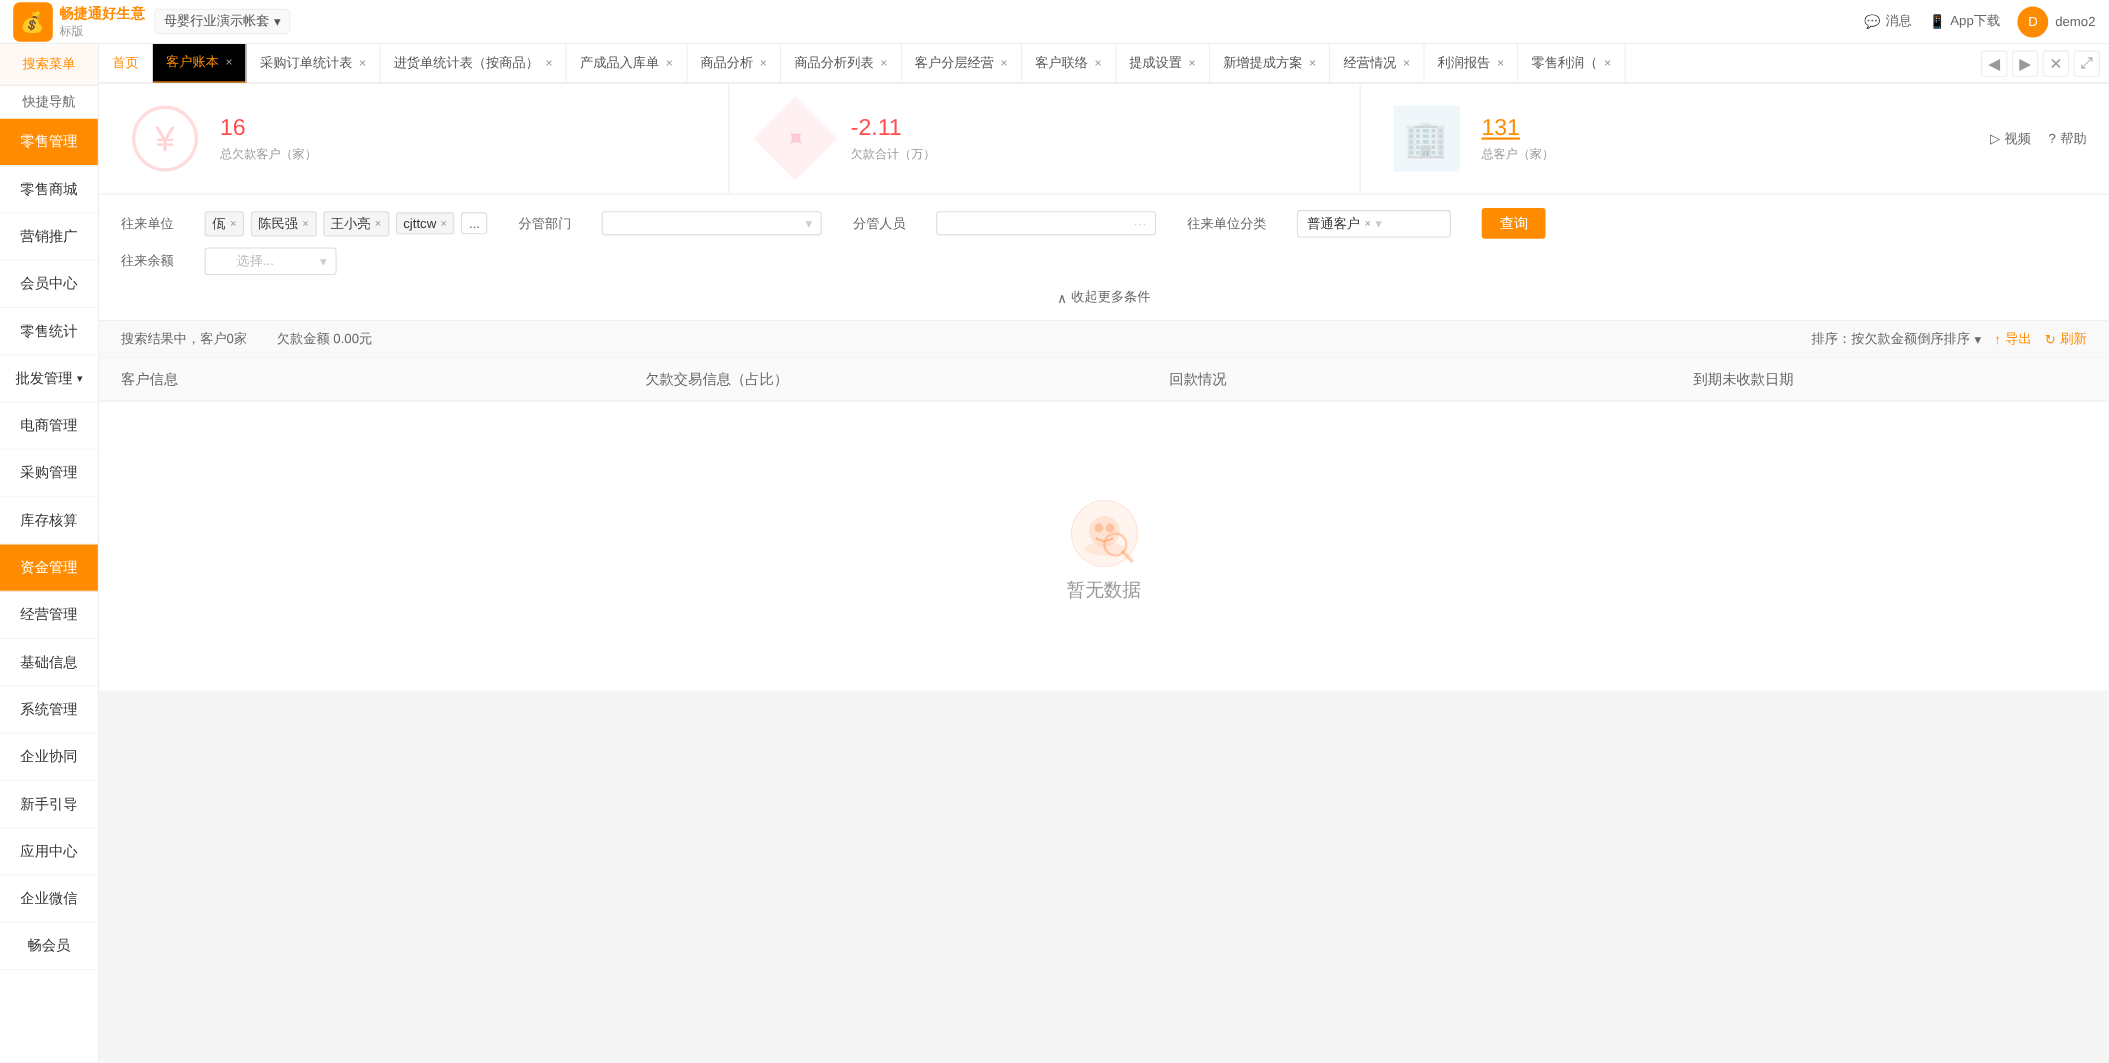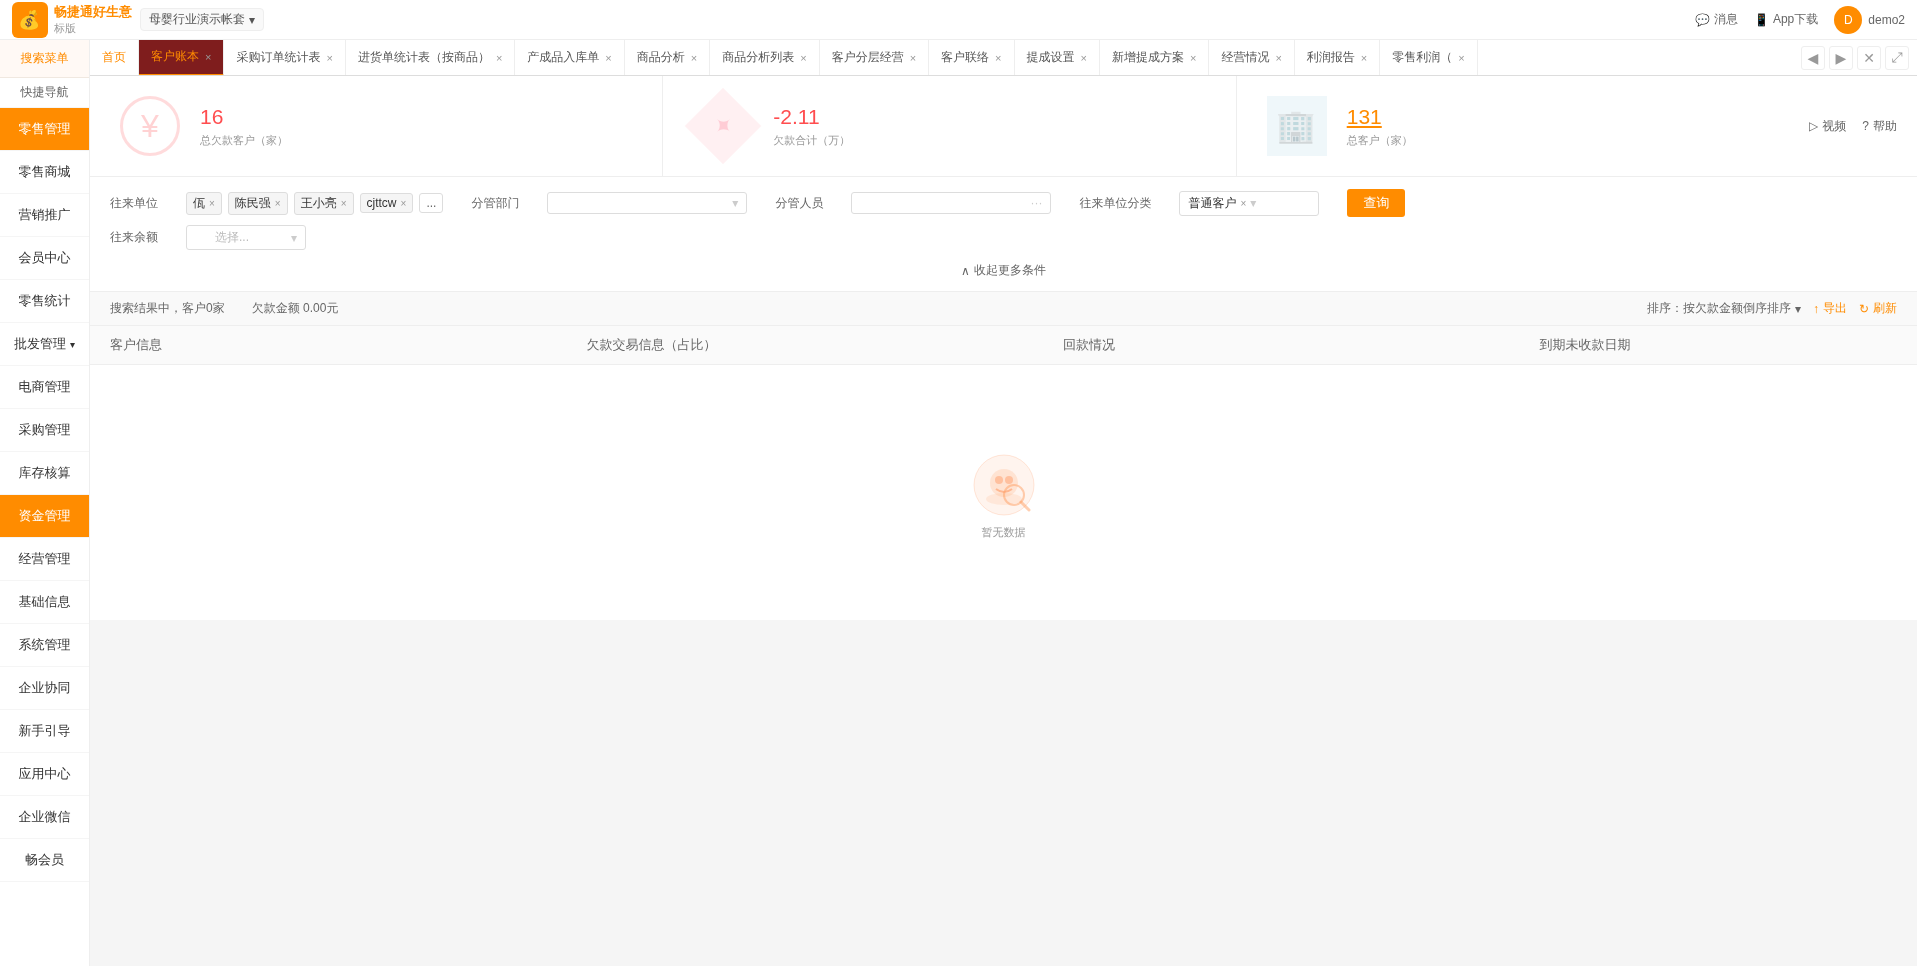--- a/index.html
+++ b/index.html
@@ -24,21 +24,21 @@
     .sidebar-item { padding: 12px 8px; font-size: 13px; color: #333; text-align: center; cursor: pointer; border-bottom: 1px solid #f5f5f5; }
     .sidebar-item.active { background: #ff8c00; color: white; }
     .sidebar-item.has-sub { display: flex; align-items: center; justify-content: center; gap: 4px; }
 
     
     .content-area { flex: 1; display: flex; flex-direction: column; overflow: hidden; }
 
     
     .tab-bar { background: #fff; border-bottom: 1px solid #ddd; display: flex; align-items: center; height: 36px; flex-shrink: 0; overflow: hidden; }
     .tab { display: flex; align-items: center; gap: 6px; padding: 0 12px; height: 36px; font-size: 12px; color: #555; cursor: pointer; border-right: 1px solid #eee; white-space: nowrap; flex-shrink: 0; }
-    .tab.active { background: #7f1d1d; color: #ff8c00; border-bottom: 2px solid #ff8c00; }
+    .tab.active { background: #000000; color: #ff8c00; border-bottom: 2px solid #ff8c00; }
     .tab .close-btn { color: #999; font-size: 11px; cursor: pointer; }
     .tab.home { color: #ff8c00; }
     .tab-actions { margin-left: auto; display: flex; align-items: center; gap: 4px; padding: 0 8px; }
     .tab-action-btn { width: 24px; height: 24px; display: flex; align-items: center; justify-content: center; cursor: pointer; color: #999; font-size: 14px; border: 1px solid #eee; border-radius: 3px; }
 
     
     .page-content { flex: 1; overflow-y: auto; background: #f5f5f5; padding: 0; }
 
     
     .stats-banner { background: #fff; display: flex; align-items: center; padding: 0; border-bottom: 1px solid #eee; position: relative; }
@@ -67,21 +67,21 @@
     .result-bar-left { display: flex; gap: 27px; }
     .result-bar-right { display: flex; align-items: center; gap: 12px; }
     .sort-btn { display: flex; align-items: center; gap: 4px; cursor: pointer; color: #666; }
     .export-btn { display: flex; align-items: center; gap: 4px; cursor: pointer; color: #ff8c00; }
     .refresh-btn { display: flex; align-items: center; gap: 4px; cursor: pointer; color: #ff8c00; }
 
     
     .table-container { background: #fff; margin: 0; }
     .table-header { display: grid; grid-template-columns: 2fr 2fr 2fr 1.5fr; padding: 10px 20px; background: #fafafa; border-bottom: 1px solid #eee; font-size: 13px; color: #666; font-weight: 500; }
     .table-empty { display: flex; flex-direction: column; align-items: center; justify-content: center; padding: 80px 0; }
-    .empty-text { font-size: 11px; color: #999; }
+    .empty-text { font-size: 17px; color: #999; }
 
     
     .empty-illustration { width: 80px; height: 80px; position: relative; }
 
     .query-btn { background: #ff8c00; color: white; border: none; border-radius: 3px; padding: 5px 16px; font-size: 13px; cursor: pointer; }
   </style>
 </head>
 <body>
 
 <div class="top-bar">

